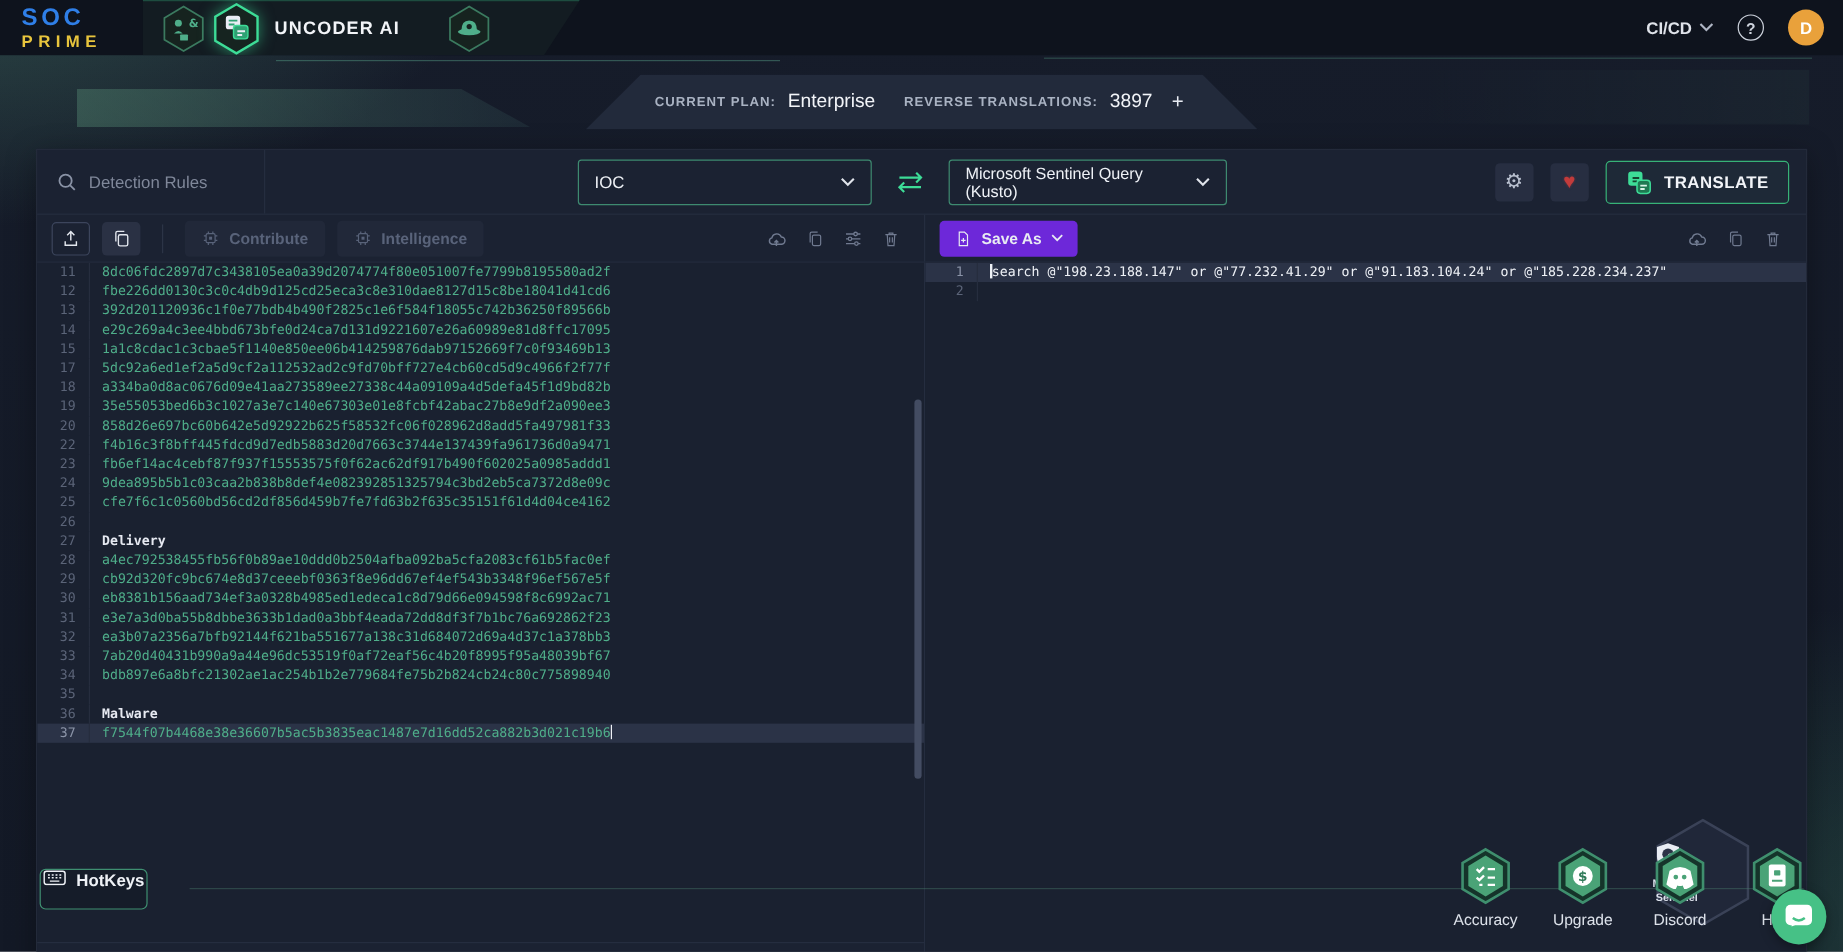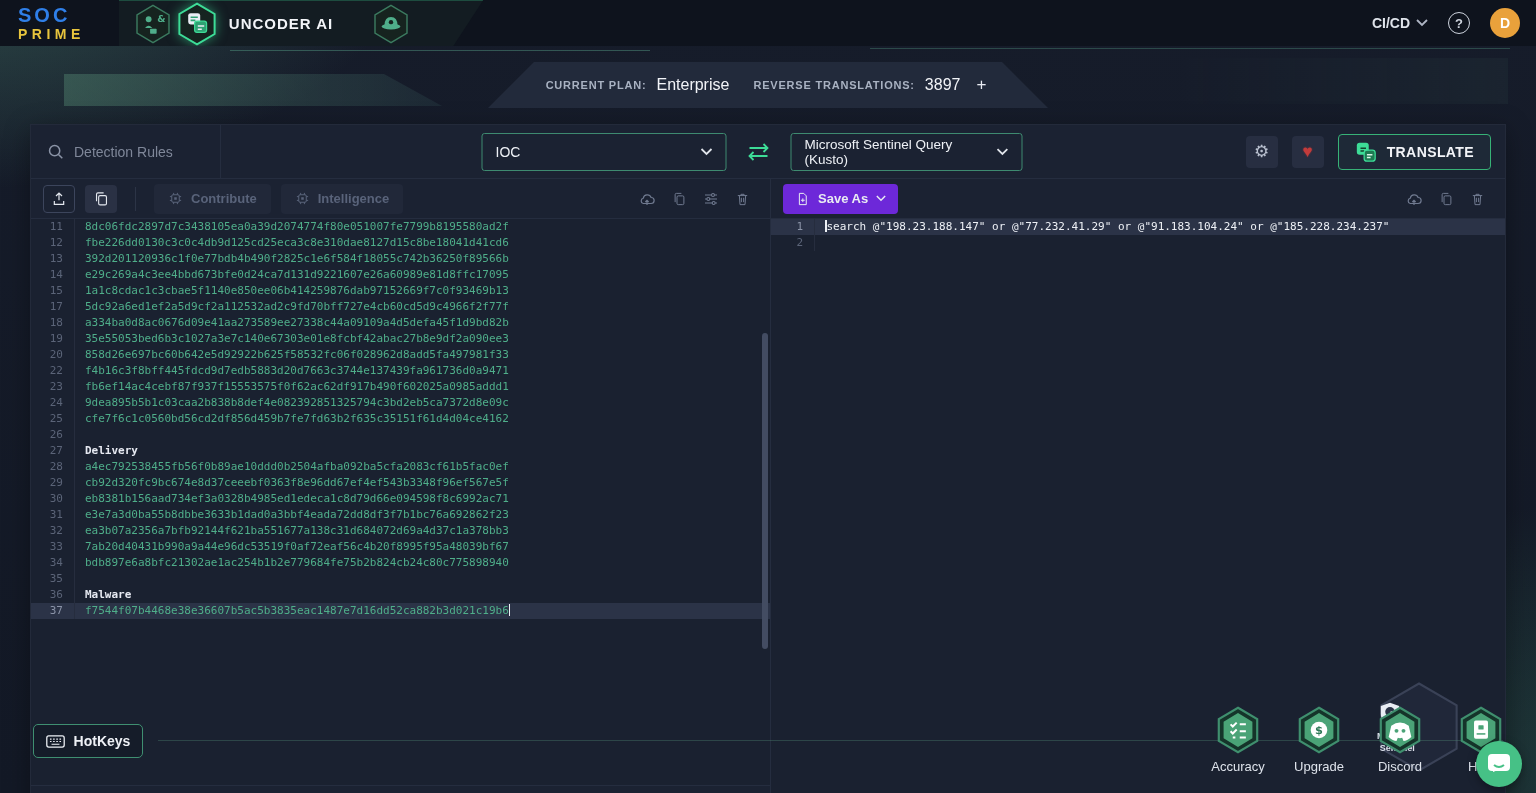--- a/index.html
+++ b/index.html
@@ -106,22 +106,22 @@
   .cnt-val { font-size:14px; font-weight:700; color:#eef1f6; }
   .cnt-label { font-size:14px; font-weight:700; cursor:pointer; }
   .limit { margin-left:auto; font-size:13px; color:#9aa3b5; }
 
   
   .watermark { position:absolute; right:44px; bottom:50px; width:84px; height:92px; display:flex; align-items:center; justify-content:center; }
   .wm-inner { position:absolute; inset:0; display:flex; flex-direction:column; align-items:flex-start; justify-content:center; gap:3px; }
   .wm-text { font-size:9px; font-weight:700; color:#dde2ec; text-align:center; line-height:1.25; }
 
   
-  .hotkeys-btn { position:absolute; left:33px; top:724px; width:110px; height:34px; border:1px solid #3f8f71; border-radius:5px;
-    background:rgba(18,26,36,.55); display:flex; align-items:center; justify-content:center; gap:9px; cursor:pointer; }
+  .hotkeys-btn { position:absolute; left:33px; top:724px; width:90px; height:34px; border:1px solid #3f8f71; border-radius:5px;
+    background:rgba(18,26,36,.55); display:flex; align-items:flex-start; justify-content:center; gap:9px; cursor:pointer; }
   .hotkeys-btn span { font-size:14px; font-weight:700; color:#eef1f6; }
   .footer-line { position:absolute; left:158px; top:740px; width:1345px; height:1px; background:rgba(76,128,110,.40); }
   .badges { position:absolute; right:26px; top:706px; display:flex; gap:23px; z-index:5; }
   .badge { width:58px; display:flex; flex-direction:column; align-items:center; gap:5px; cursor:pointer; }
   .badge-label { font-size:13px; color:#dde2ea; }
   .chat-bubble { position:absolute; right:14px; bottom:6px; width:46px; height:46px; border-radius:50%; background:#46c186;
     display:flex; align-items:center; justify-content:center; box-shadow:0 3px 10px rgba(0,0,0,.35); cursor:pointer; z-index:6; }
 </style>
 </head>
 <body>

